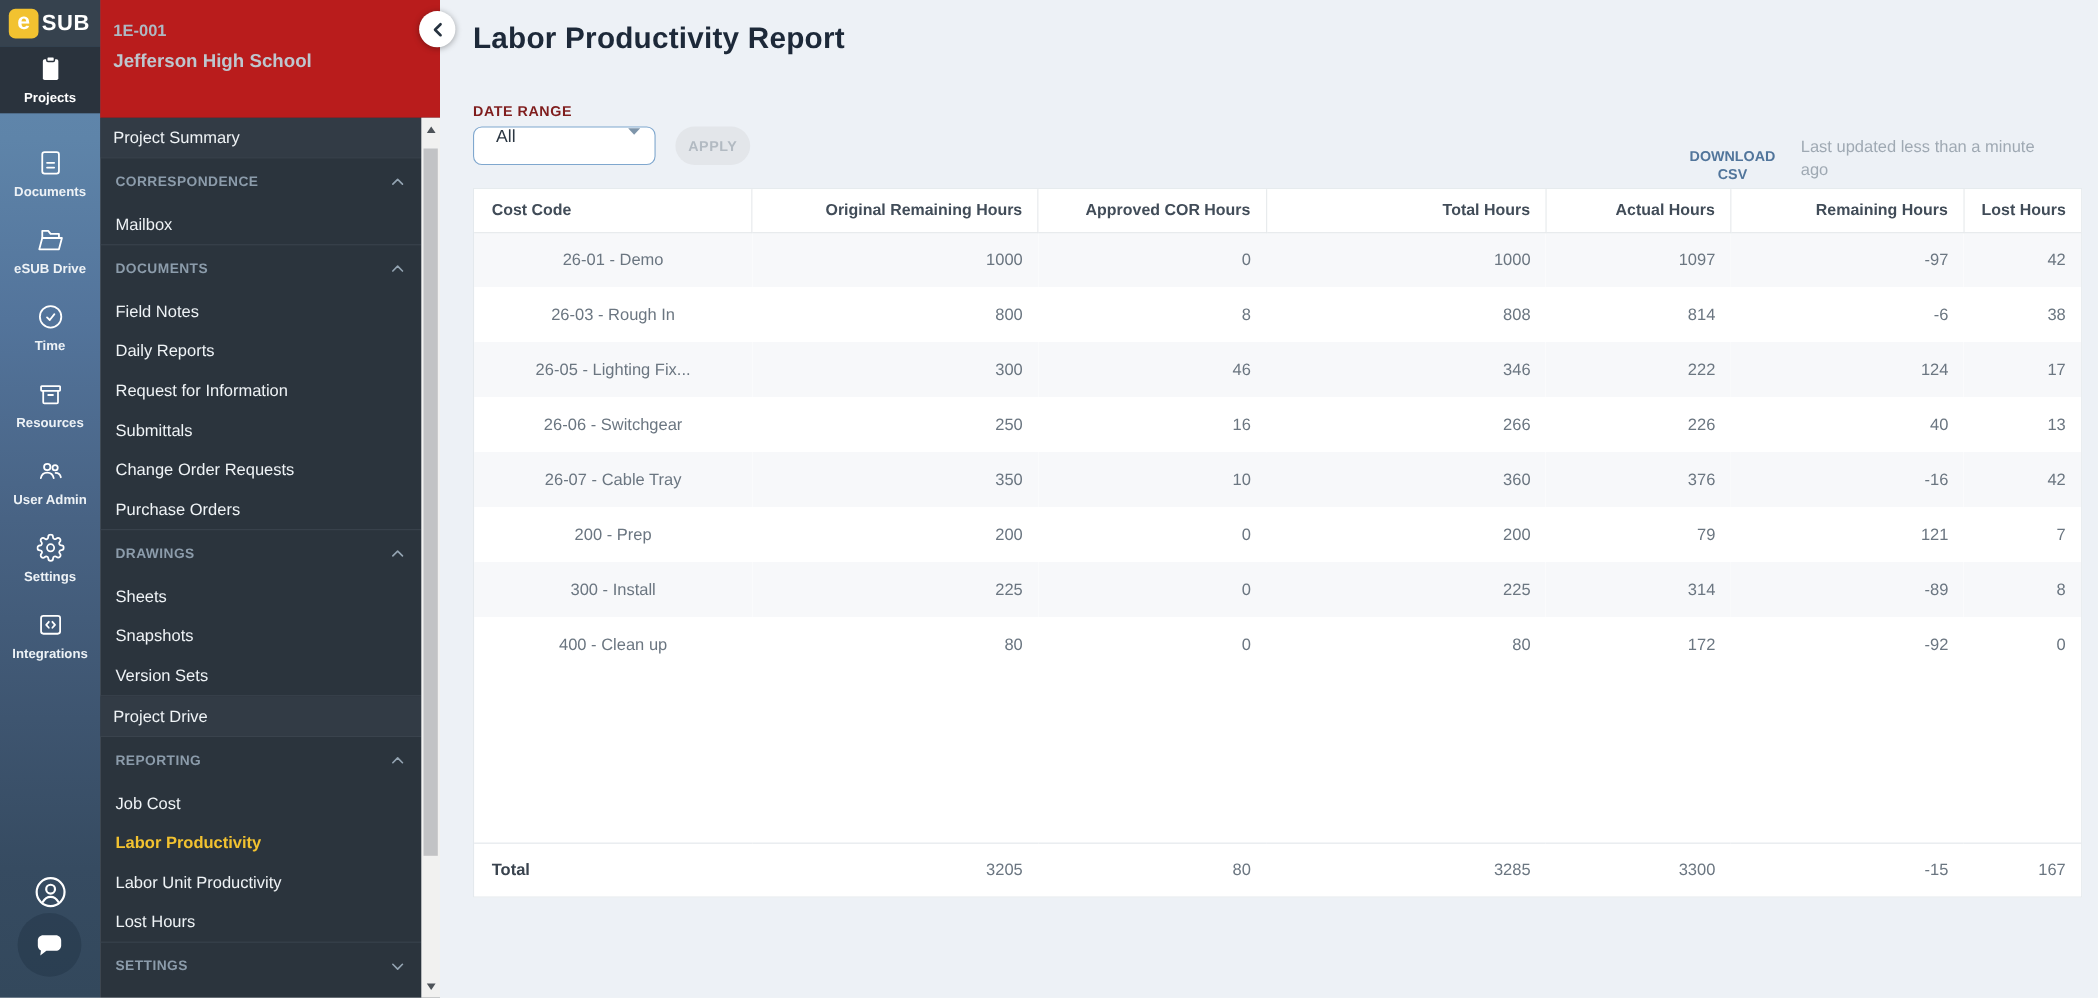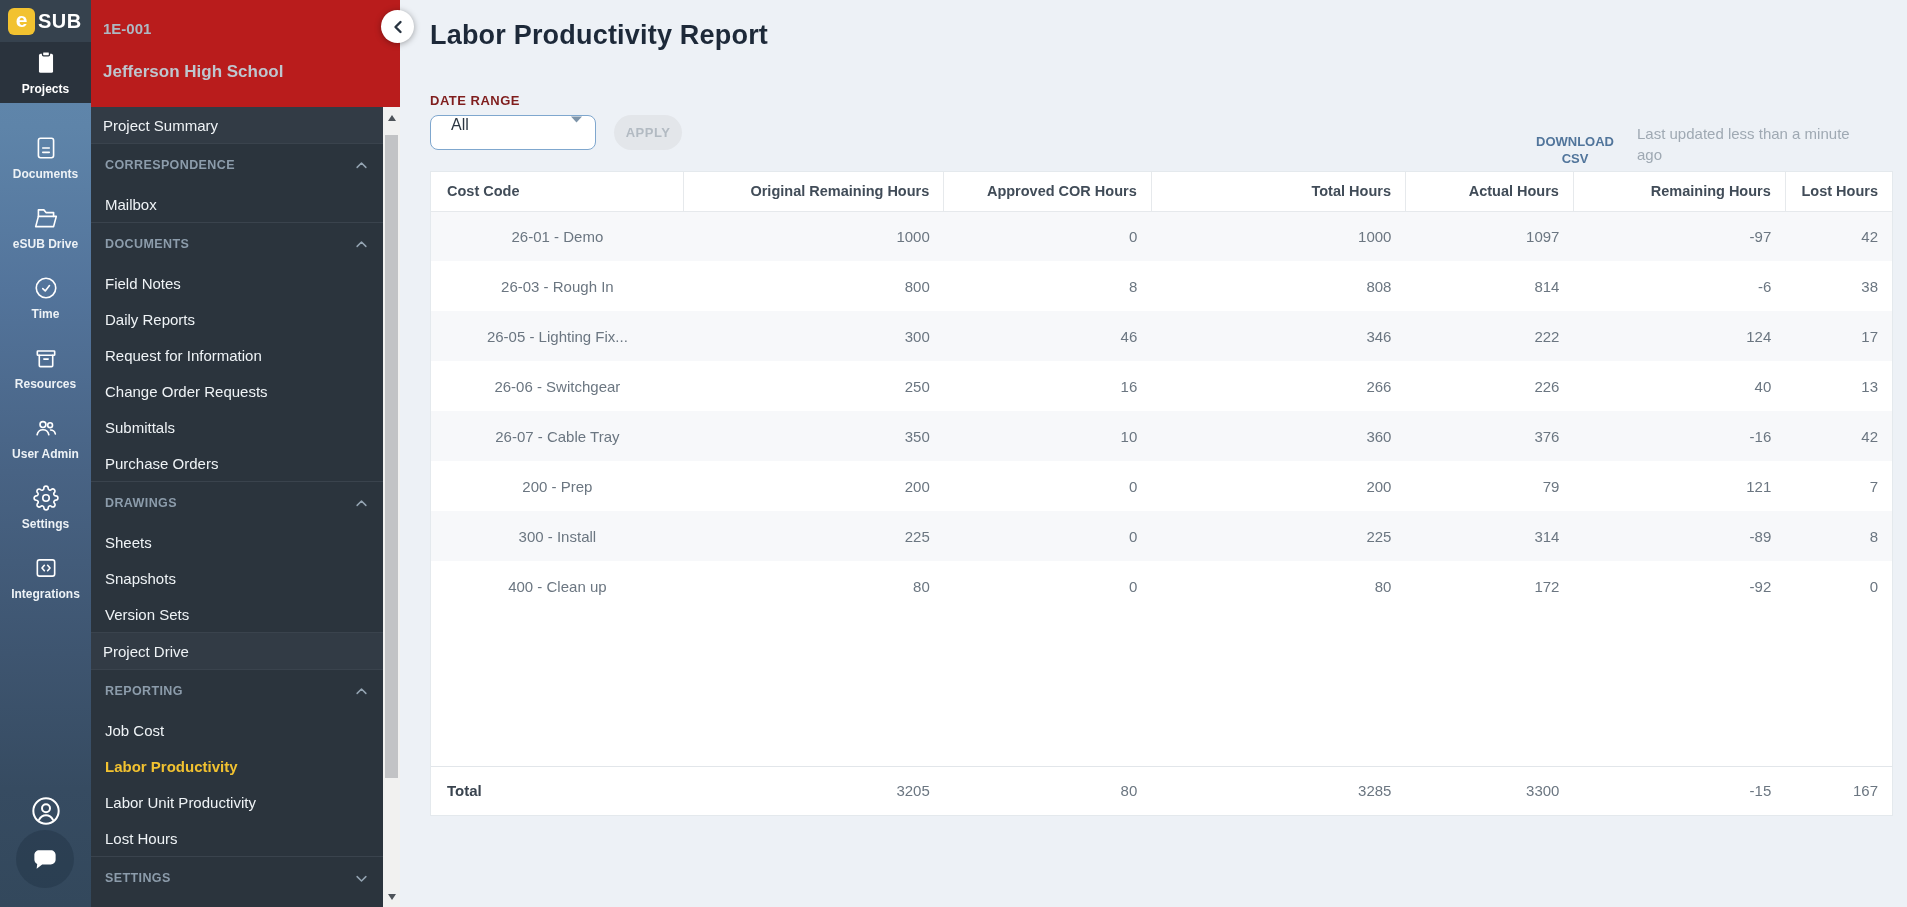--- a/index.html
+++ b/index.html
@@ -48,21 +48,21 @@
   }
   .chat-fab svg { width:34px; height:34px; }
 
   
   .sidebar {
     position:absolute; left:91px; top:0; width:309px; height:100%;
     background:#2B343D; z-index:2;
   }
   .proj-header { height:107px; background:#b91c1c; padding:20px 0 0 12px; }
   .proj-code { color:#AEB8C2; font-weight:700; font-size:15px; }
-  .proj-name { color:#BEC6CE; font-weight:700; font-size:17px; margin-top:25px; }
+  .proj-name { color:#BEC6CE; font-weight:700; font-size:17px; margin-top:9px; }
   .proj-nav { position:absolute; top:107px; left:0; right:17px; bottom:0; overflow:hidden; }
   .nav-item {
     height:36px; display:flex; align-items:center; padding-left:12px;
     color:#EFF3F6; font-size:15px; cursor:pointer; white-space:nowrap;text-align:center;
   }
   .nav-item.top { background:#323B45; }
   .nav-item.sub { padding-left:14px; }
   .nav-item.active { color:#F2C230; font-weight:700; }
   .nav-section {
     height:42px; display:flex; align-items:center; justify-content:space-between;
@@ -276,24 +276,24 @@
         <div class="nav-item sub">
           <span>Field Notes</span>
         </div>
         <div class="nav-item sub">
           <span>Daily Reports</span>
         </div>
         <div class="nav-item sub">
           <span>Request for Information</span>
         </div>
         <div class="nav-item sub">
+          <span>Submittals</span>
+        </div>
+        <div class="nav-item sub">
           <span>Change Order Requests</span>
-        </div>
-        <div class="nav-item sub">
-          <span>Submittals</span>
         </div>
         <div class="nav-item sub">
           <span>Purchase Orders</span>
         </div>
         <div class="nav-divider"></div>
         <div class="nav-section">
           <span>DRAWINGS</span>
           <span class="nav-caret">
             <svg viewBox="0 0 24 24">
               <polyline points="5 15 12 8 19 15" fill="none" stroke="#94A4B2" stroke-width="2.4" stroke-linecap="round" stroke-linejoin="round"></polyline>

